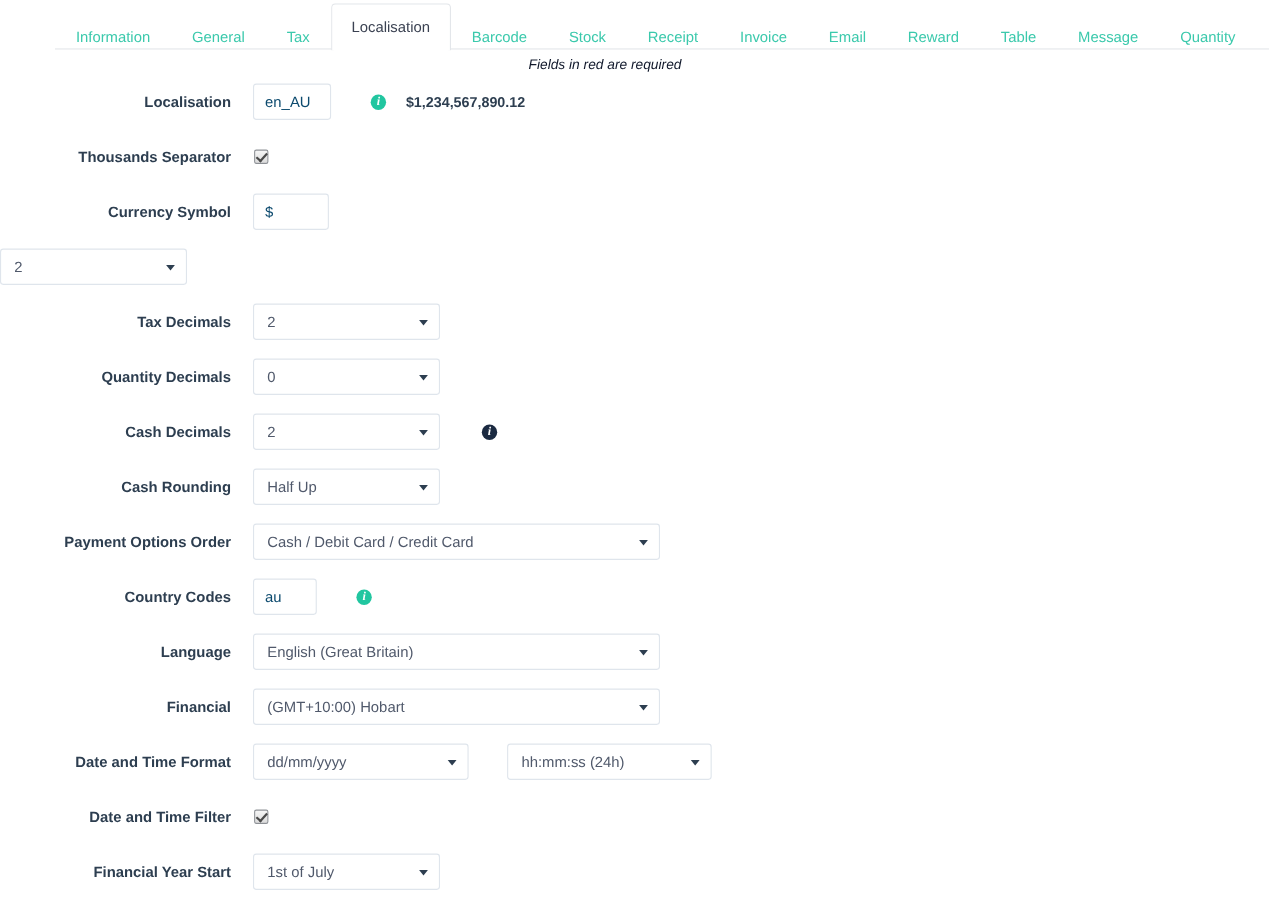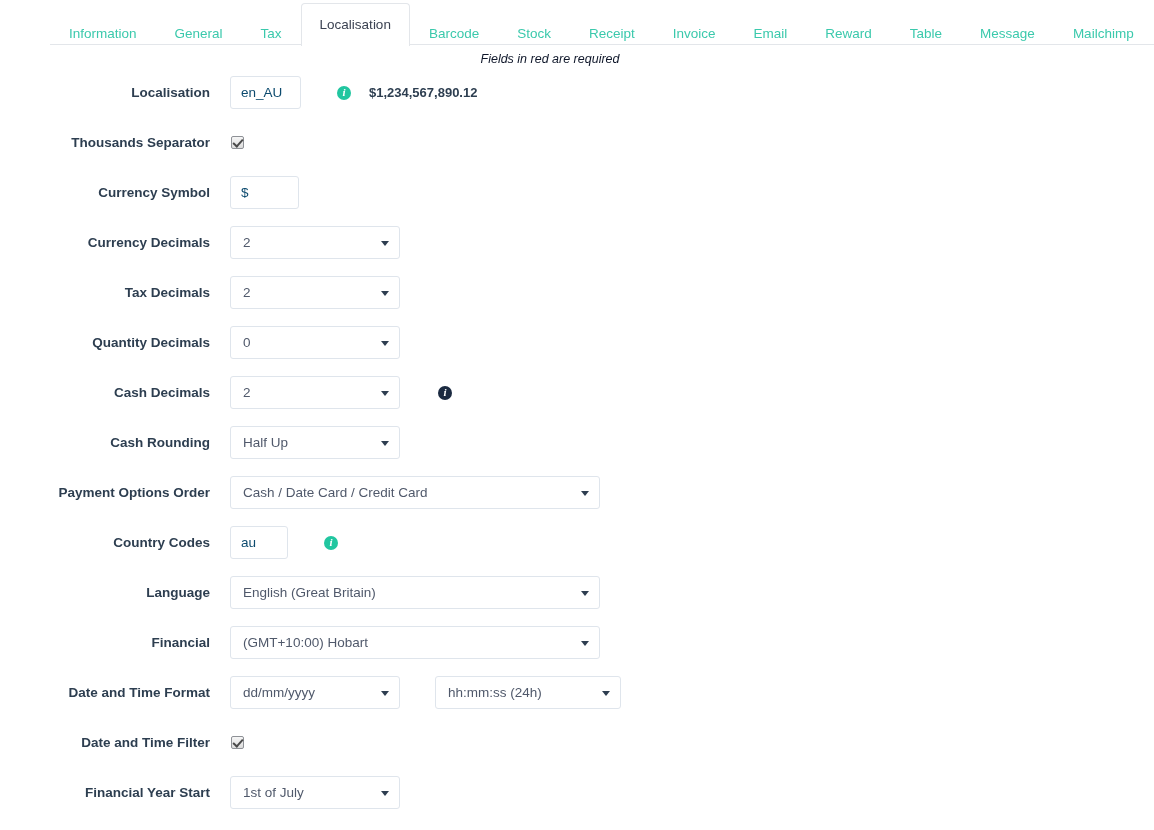--- a/index.html
+++ b/index.html
@@ -136,21 +136,21 @@
     top: 50%;
     margin-top: -2px;
     width: 0; height: 0;
     border-left: 4px solid transparent;
     border-right: 4px solid transparent;
     border-top: 5px solid #2d3e50;
   }
   .sel.w-sm   { width: 170px; }
   .sel.w-md   { width: 186px; }
   .sel.w-lg   { width: 370px; }
-  .sel.w-date { width: 170px; }
+  .sel.w-date { width: 196px; }
 
   .chk {
     width: 13px;
     height: 13px;
     box-sizing: border-box;
     margin: 10px 0 0 1px;
     border: 1px solid #8e9196;
     border-radius: 2px;
     background: linear-gradient(#f6f6f6, #dcdcdc);
     position: relative;
@@ -208,21 +208,21 @@
   <div class="tab">Tax</div>
   <div class="tab active">Localisation</div>
   <div class="tab">Barcode</div>
   <div class="tab">Stock</div>
   <div class="tab">Receipt</div>
   <div class="tab">Invoice</div>
   <div class="tab">Email</div>
   <div class="tab">Reward</div>
   <div class="tab">Table</div>
   <div class="tab">Message</div>
-  <div class="tab">Mailchimp</div>
+  <div class="tab">Quantity</div>
   <div class="tab">License</div>
 </div>
 
 <div class="required-note">Fields in red are required</div>
 
 <div class="form">
 
   <div class="row">
     <div class="label">Localisation</div>
     <div class="field">
@@ -240,21 +240,20 @@
   </div>
 
   <div class="row">
     <div class="label">Currency Symbol</div>
     <div class="field">
       <input class="txt w-cur" type="text" value="$" style="">
     </div>
   </div>
 
   <div class="row">
-    <div class="label">Currency Decimals</div>
     <div class="field">
       <div class="sel w-sm">2</div>
     </div>
   </div>
 
   <div class="row">
     <div class="label">Tax Decimals</div>
     <div class="field">
       <div class="sel w-sm">2</div>
     </div>
@@ -278,21 +277,21 @@
   <div class="row">
     <div class="label">Cash Rounding</div>
     <div class="field">
       <div class="sel w-sm">Half Up</div>
     </div>
   </div>
 
   <div class="row">
     <div class="label">Payment Options Order</div>
     <div class="field">
-      <div class="sel w-lg">Cash / Date Card / Credit Card</div>
+      <div class="sel w-lg">Cash / Debit Card / Credit Card</div>
     </div>
   </div>
 
   <div class="row">
     <div class="label">Country Codes</div>
     <div class="field">
       <input class="txt w-cc" type="text" value="au" style="">
       <span class="info-icon gap-after-sel">i</span>
     </div>
   </div>

